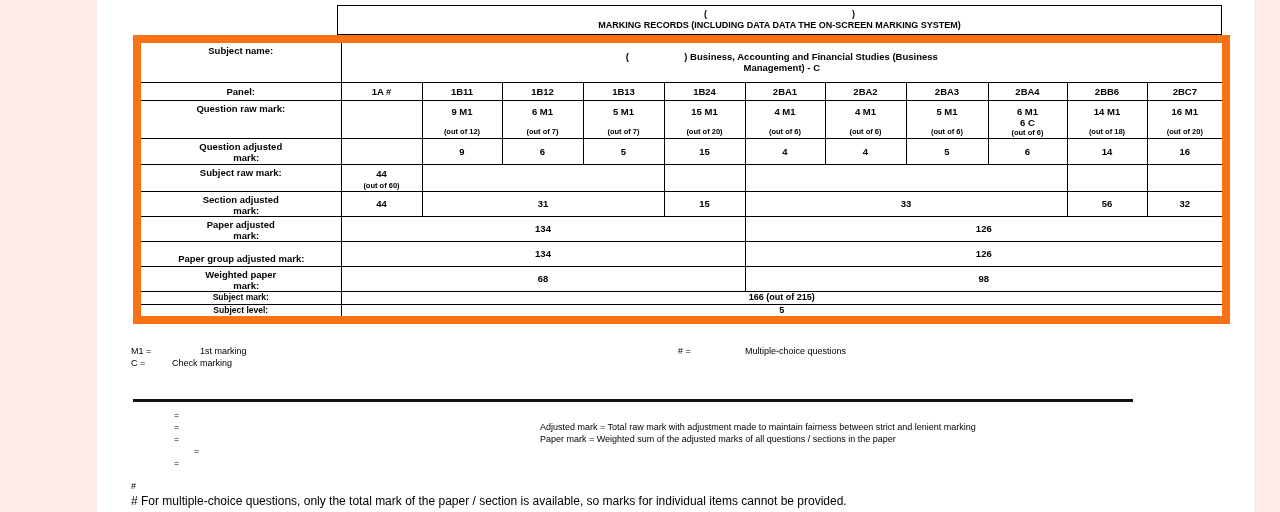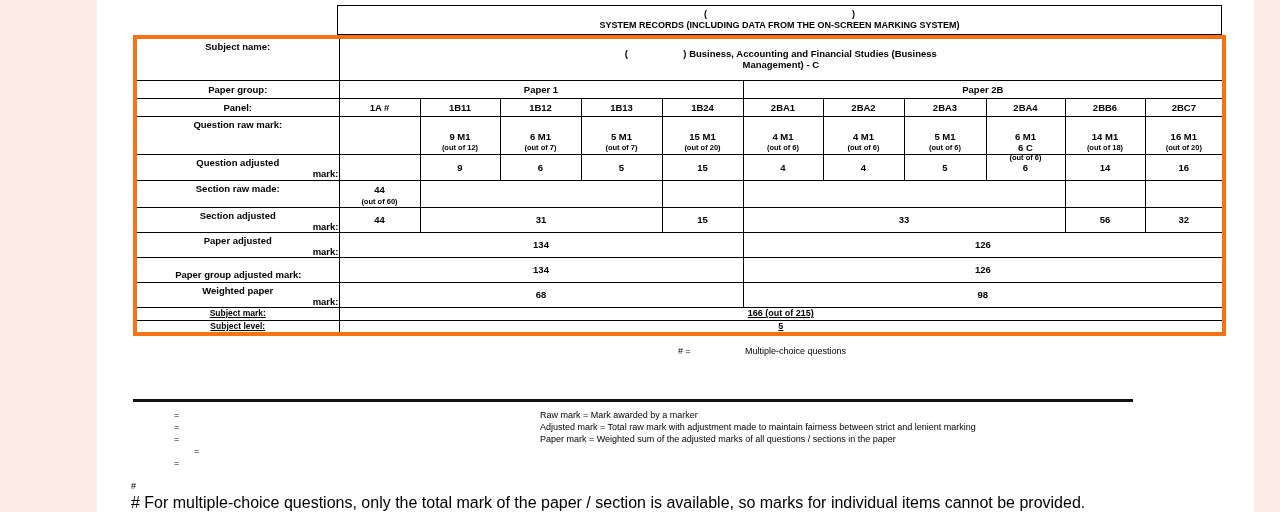--- a/index.html
+++ b/index.html
@@ -6,41 +6,41 @@
   html,body { width:1280px; height:512px; overflow:hidden; }
   body { background:#fcebe6; font-family:"Liberation Sans", sans-serif; color:#000; position:relative; }
   .page { position:absolute; left:97px; top:0; width:1157px; height:512px; background:#ffffff; }
 
   
   .header-box { position:absolute; left:240px; top:5px; width:885px; height:30px; border:1.5px solid #000; text-align:center; padding-top:2px; }
   .hdr-parens { font-size:9px; font-weight:bold; line-height:12px; white-space:pre; }
   .hdr-title  { font-size:9px; font-weight:bold; line-height:11px; }
 
   
-  table.marks { position:absolute; left:36px; top:35px; width:1089px; border-collapse:collapse; table-layout:fixed; border:4px solid #f97316; }
+  table.marks { position:absolute; left:36px; top:35px; width:1089px; border-collapse:collapse; table-layout:fixed; border:8px solid #f97316; }
   table.marks td { border:1px solid #000; padding:0; text-align:center; vertical-align:middle; font-size:9.5px; font-weight:bold; line-height:11px; background:#fff; }
   td.gray { background:#c2c2c2; }
   td.lbl  { background:#c2c2c2; font-size:8.5px; font-weight:bold; }
   td.lbl .l1 { display:block; text-align:center; line-height:11px; }
-  td.lbl .l2 { display:block; text-align:right; padding-left:11px; line-height:11px; }
+  td.lbl .l2 { display:block; text-align:center; padding-left:11px; line-height:11px; }
   td.lbl.top { vertical-align:top; padding-top:2px; }
   td.lbl.bottom { vertical-align:bottom; text-align:center; padding:0 0 2px 1px; }
 
   .r-subject td { height:43px; }
   td.subject-val { font-size:13.5px; font-weight:bold; line-height:17px; white-space:pre-wrap; vertical-align:top; padding-top:4px; }
   .r-pg td, .r-panel td { height:18px; }
   .r-qraw td { height:38px; vertical-align:top; }
-  .qr-in { display:flex; flex-direction:column; justify-content:space-between; align-items:center; height:34px; padding-top:13px; }
+  .qr-in { display:flex; flex-direction:column; justify-content:space-between; align-items:center; height:34px; padding-top:4px; }
   .sr-in { display:flex; flex-direction:column; justify-content:space-between; align-items:center; height:25px; padding-top:3px; }
   .mk { font-size:9.5px; font-weight:bold; line-height:11px; white-space:pre-line; }
   .oo { font-size:7.5px; font-weight:bold; line-height:9px; }
   .r-qadj td { height:26px; }
   .r-sraw td { height:27px; vertical-align:top; }
   .r-sadj td, .r-padj td, .r-pgadj td, .r-wt td { height:25px; }
-  .r-smark td, .r-slevel td { height:13px; line-height:10px;text-decoration:underline; }
+  .r-smark td, .r-slevel td { height:13px; line-height:10px; }
   .r-smark td.lbl, .r-slevel td.lbl { font-size:8.5px; }
   .r-smark td.val, .r-slevel td.val { font-size:9px; }
 
   
   .legend-left, .legend-right { position:absolute; font-size:9px; line-height:12px; }
   .legend-left { left:34px; top:345px; width:300px; }
   .legend-right { left:581px; top:345px; width:300px; }
   .lg-row { position:relative; height:12px; }
   .lg-k { position:absolute; left:0; }
   .lg-v1 { position:absolute; left:69px; }
@@ -49,30 +49,30 @@
 
   
   .rule { position:absolute; left:36px; top:399px; width:1000px; height:2.5px; background:#111; }
   .defs { position:absolute; left:77px; top:409px; width:1050px; }
   .def-row { display:flex; font-size:9px; line-height:12px; }
   .def-row .eq { flex:0 0 366px; }
   .def-row.indent .eq { padding-left:20px; }
   .def-row .dtxt { white-space:pre-line; width:640px; }
 
   .hash { position:absolute; left:34px; top:481px; font-size:9px; }
-  .footnote { position:absolute; left:34px; top:494px; font-size:16px; }
+  .footnote { position:absolute; left:34px; top:494px; font-size:12px; }
 </style>
 </head>
 <body>
 
 <div class="page">
 
   <div class="header-box">
     <div class="hdr-parens">(                                                          )</div>
-    <div class="hdr-title">SYSTEM RECORDS (INCLUDING DATA FROM THE ON-SCREEN MARKING SYSTEM)</div>
+    <div class="hdr-title">MARKING RECORDS (INCLUDING DATA DATA THE ON-SCREEN MARKING SYSTEM)</div>
   </div>
 
   <table class="marks">
     <colgroup>
       <col style="width:204px">
         <col style="width:81px">
         <col style="width:80px">
         <col style="width:81px">
         <col style="width:81px">
         <col style="width:81px">
@@ -83,27 +83,20 @@
         <col style="width:80px">
         <col style="width:79px">
     </colgroup>
     <tbody>
         <tr class="r-subject">
       <td class="lbl top">
             <span class="l1">Subject name:</span>
           </td>
       <td class="subject-val gray" colspan="11">(                     ) Business, Accounting and Financial Studies (Business
 Management) - C</td>
-    </tr>
-    <tr class="r-pg">
-      <td class="lbl">
-            <span class="l1">Paper group:</span>
-          </td>
-      <td class="gray" colspan="5">Paper 1</td>
-      <td class="gray" colspan="6">Paper 2B</td>
     </tr>
     <tr class="r-panel">
       <td class="lbl">
             <span class="l1">Panel:</span>
           </td>
       <td class="gray">1A #</td>
       <td class="gray">1B11</td>
       <td class="gray">1B12</td>
       <td class="gray">1B13</td>
       <td class="gray">1B24</td>
@@ -198,21 +191,21 @@
       <td>15</td>
       <td>4</td>
       <td>4</td>
       <td>5</td>
       <td>6</td>
       <td>14</td>
       <td>16</td>
     </tr>
     <tr class="r-sraw">
       <td class="lbl top">
-            <span class="l1">Section raw made:</span>
+            <span class="l1">Subject raw mark:</span>
           </td>
       <td>
             <div class="sr-in">
               <div class="mk">44</div>
               <div class="oo">(out of 60)</div>
             </div>
           </td>
       <td colspan="3"></td>
       <td></td>
       <td colspan="4"></td>
@@ -260,33 +253,42 @@
     </tr>
     <tr class="r-slevel">
       <td class="lbl">
             <span class="l1">Subject level:</span>
           </td>
       <td class="val" colspan="11">5</td>
     </tr>
   </tbody>
     </table>
 
+  <div class="legend-left">
+    <div class="lg-row">
+      <span class="lg-k">M1 =</span>
+      <span class="lg-v1">1st marking</span>
+    </div>
+    <div class="lg-row">
+      <span class="lg-k">C =</span>
+      <span class="lg-v2">Check marking</span>
+    </div>
+  </div>
   <div class="legend-right">
     <div class="lg-row">
       <span class="lg-k"># =</span>
       <span class="lg-vh">Multiple-choice questions</span>
     </div>
   </div>
 
   <div class="rule"></div>
 
   <div class="defs">
     <div class="def-row">
       <span class="eq">=</span>
-      <span class="dtxt">Raw mark = Mark awarded by a marker</span>
     </div>
     <div class="def-row">
       <span class="eq">=</span>
       <span class="dtxt">Adjusted mark = Total raw mark with adjustment made to maintain fairness between strict and lenient marking</span>
     </div>
     <div class="def-row">
       <span class="eq">=</span>
       <span class="dtxt">Paper mark = Weighted sum of the adjusted marks of all questions / sections in the paper</span>
     </div>
     <div class="def-row indent">

